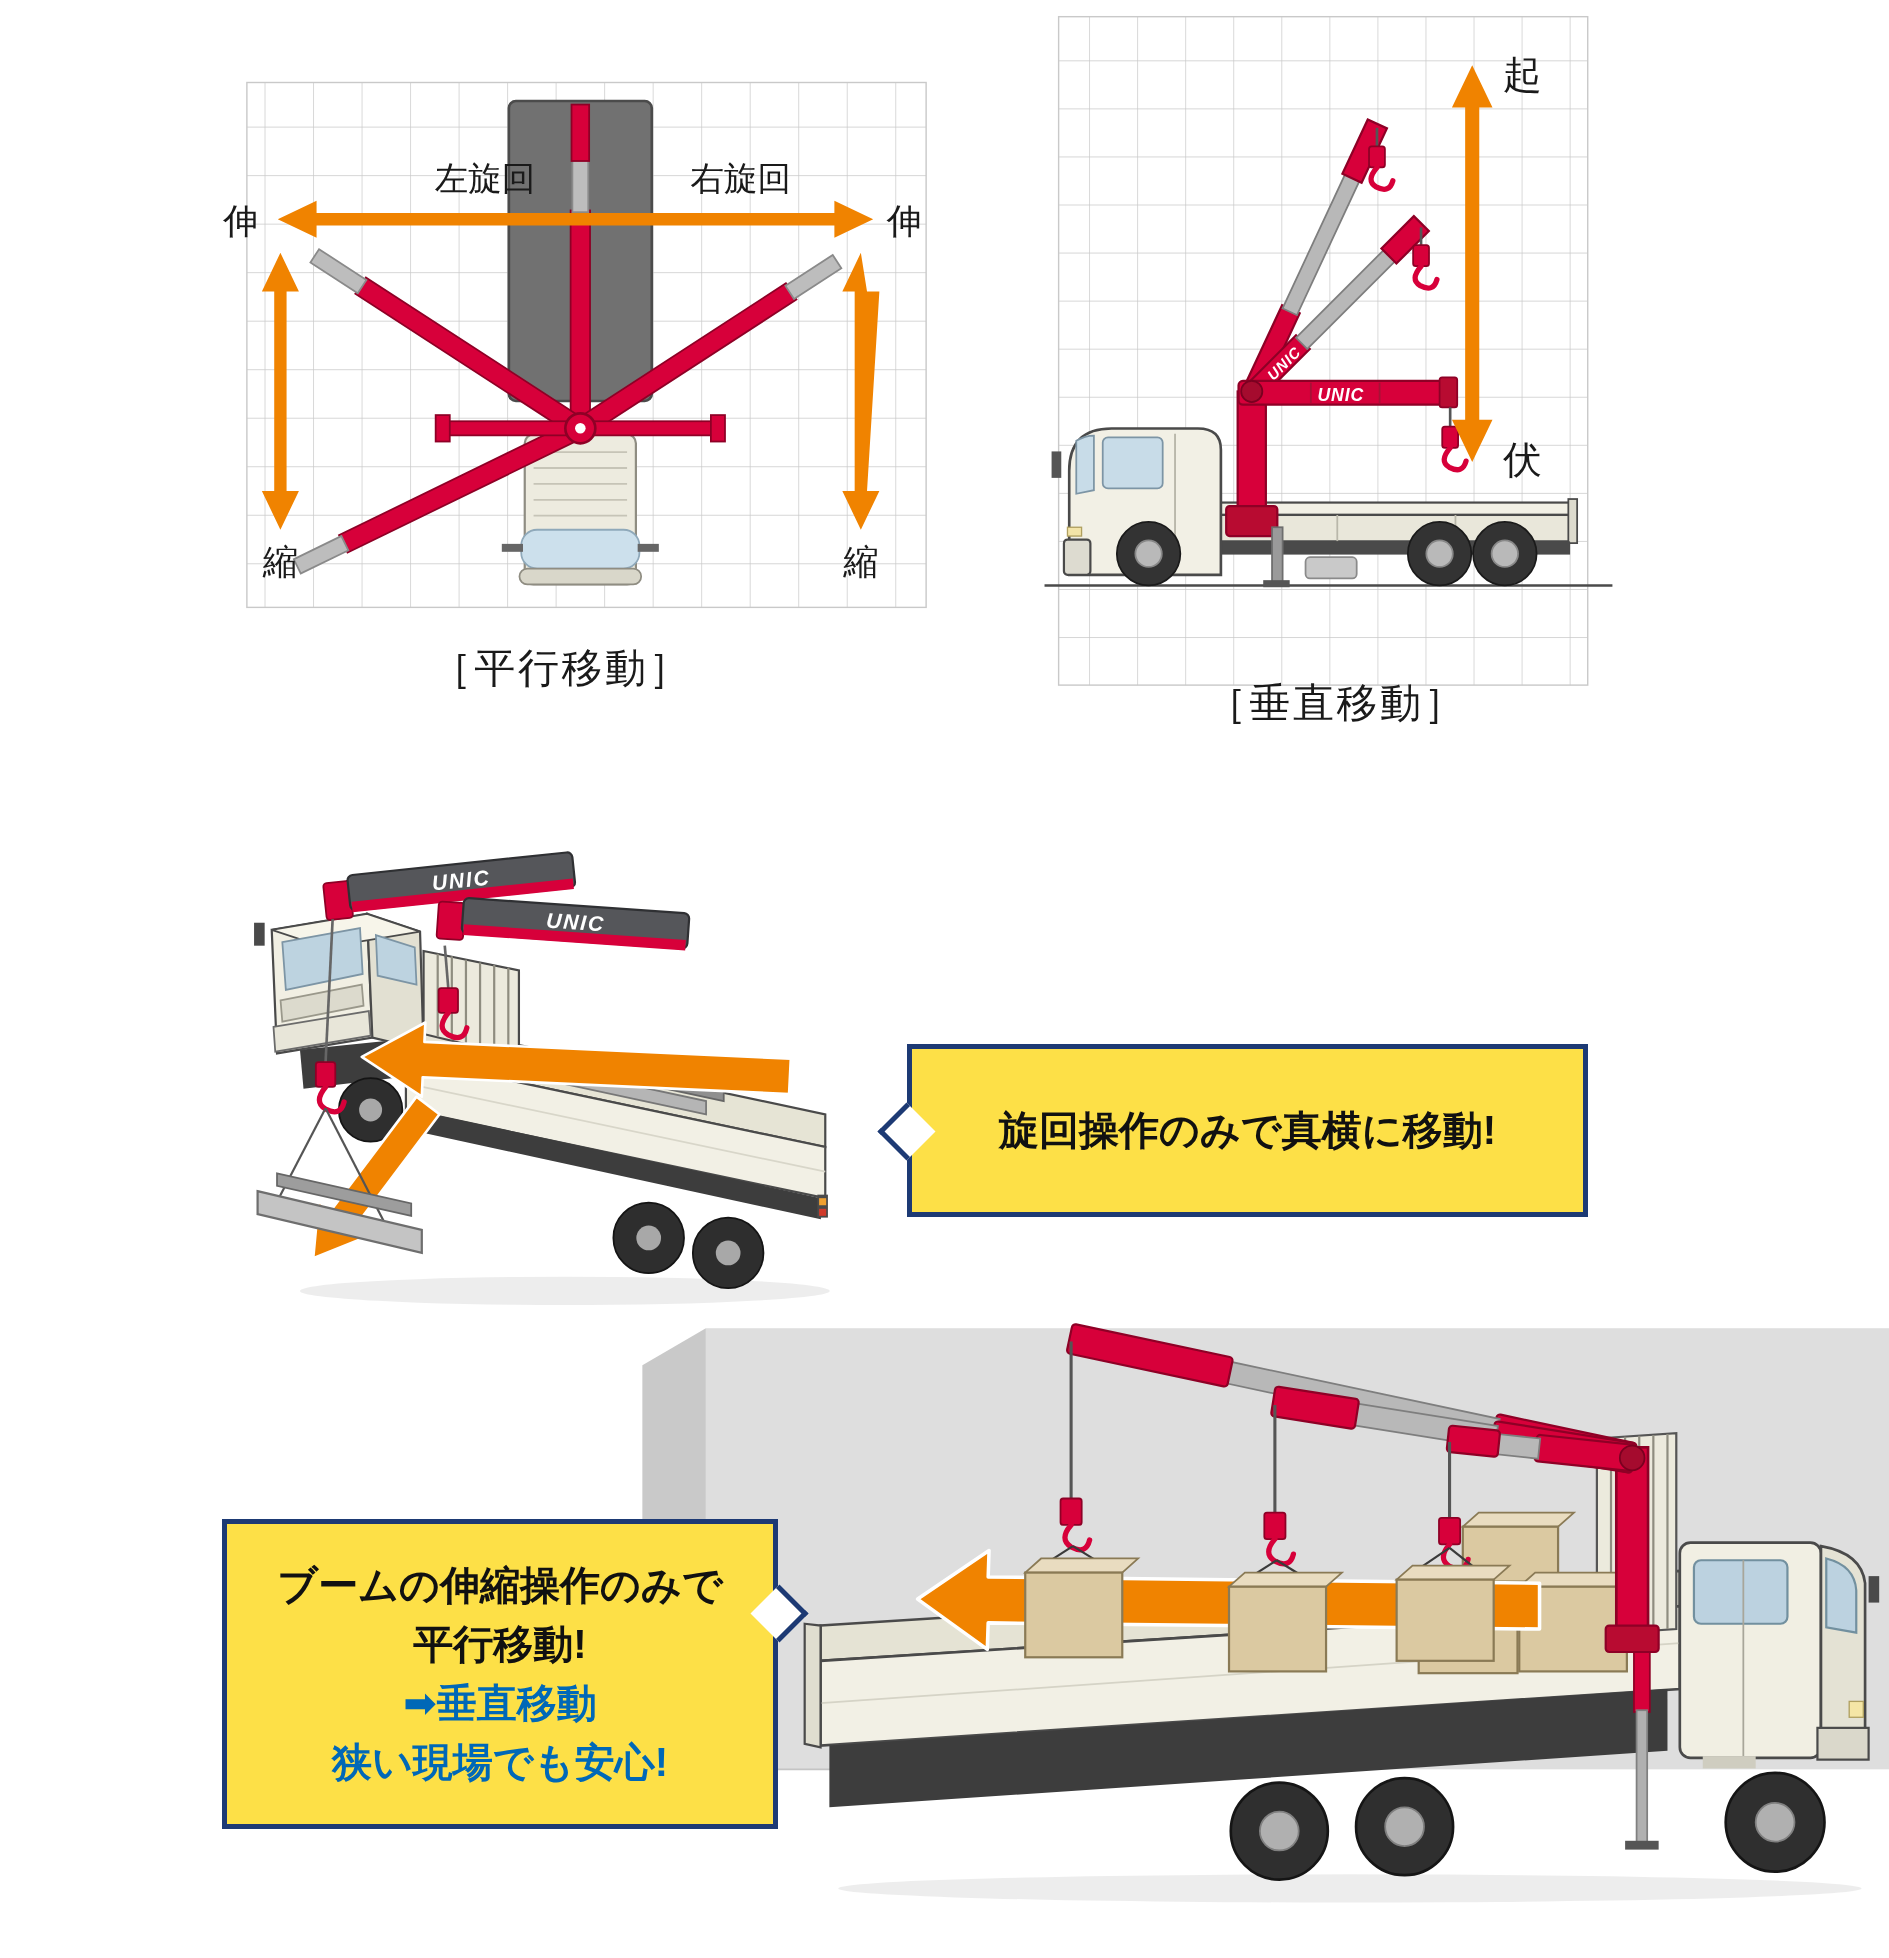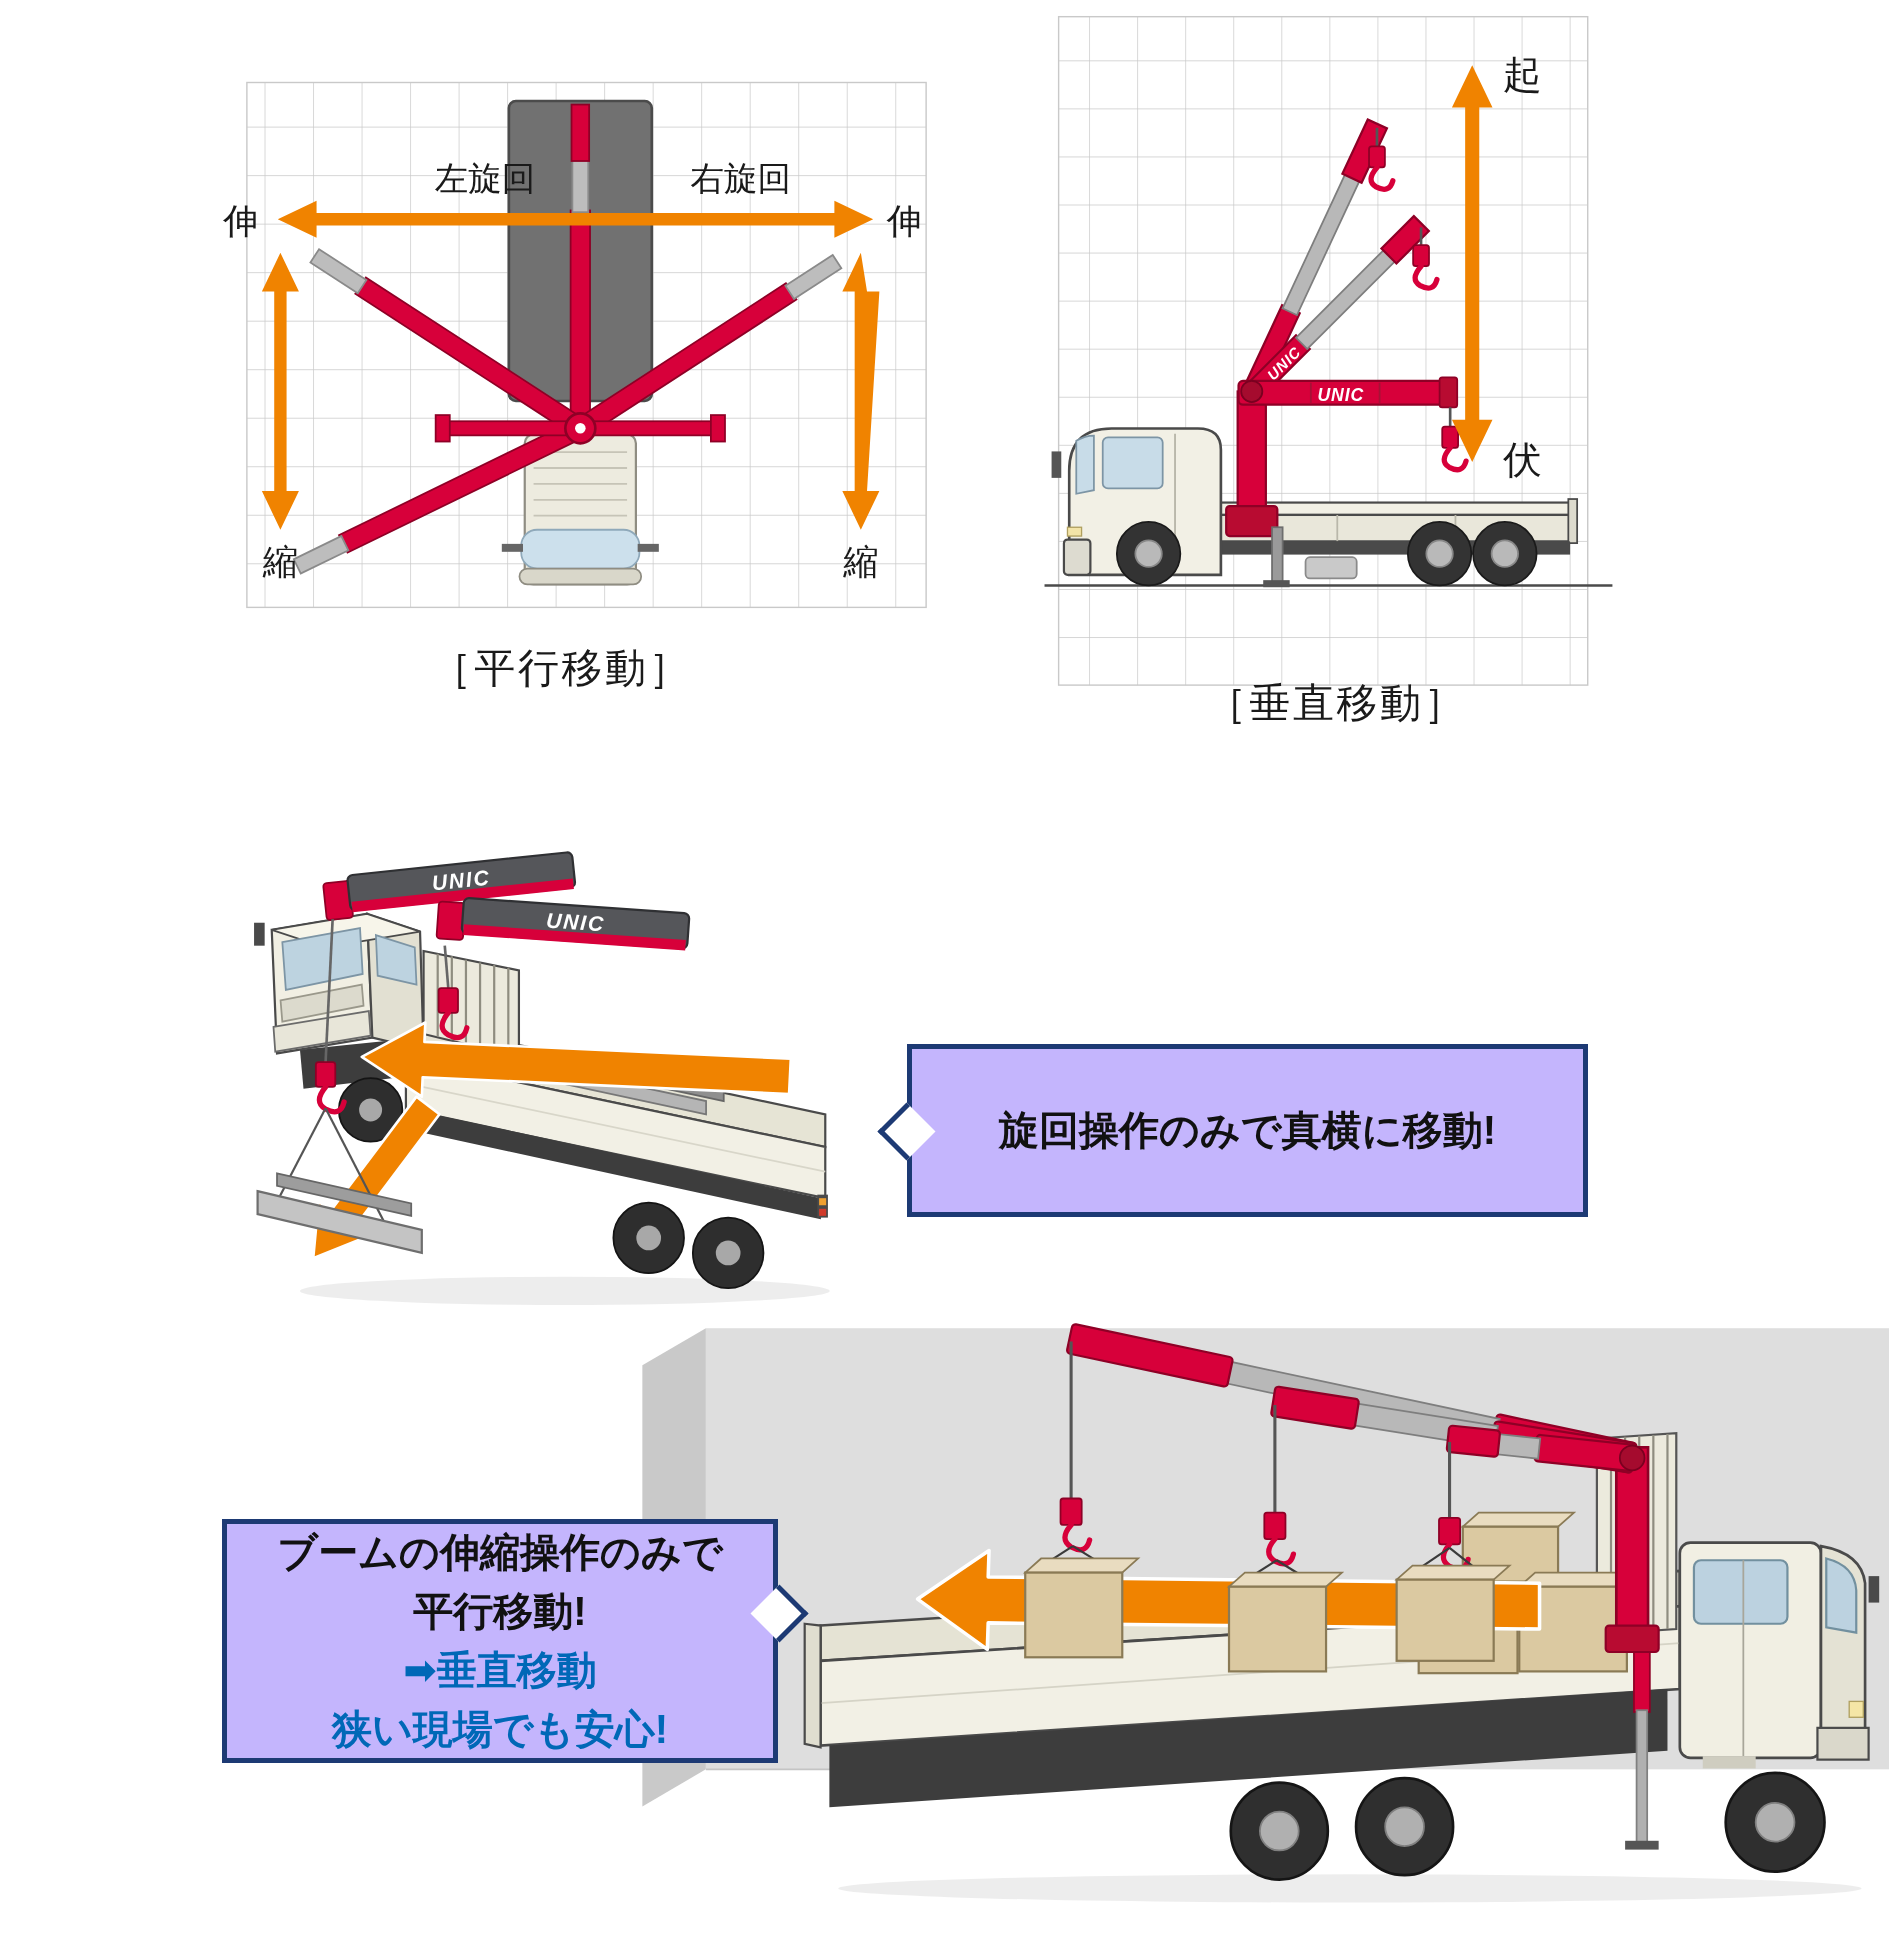--- a/index.html
+++ b/index.html
@@ -2,21 +2,21 @@
 <html style="font-size:14px"><head>
 <meta charset="utf-8">
 <style>
   * { margin:0; padding:0; box-sizing:border-box; }
   html,body { background:#ffffff; }
   body { font-family:"Liberation Sans","DejaVu Sans",sans-serif; }
   .canvas { position:relative; width:1890px; height:1959px; background:#fff; overflow:hidden; }
   .abs { position:absolute; }
   .caption { font-size:41px; color:#1a1a1a; text-align:center; letter-spacing:2.6px; }
   .callout {
-    position:absolute; background:#c4b5fd; border:5.3px solid #1d3a74;
+    position:absolute; background:#fde047; border:5.3px solid #1d3a74;
     display:flex; flex-direction:column; justify-content:center; align-items:center;
   }
   .callout .line { position:relative; z-index:1; font-weight:bold; font-size:40px; line-height:1.48; text-align:center; white-space:nowrap; }
   .l-black { color:#111111; }
   .l-blue  { color:#0068b7; }
   .tail { position:absolute; width:41px; height:41px; background:#fff; transform:rotate(45deg); z-index:0; }
   .tail-left  { left:-26.5px; top:calc(50% - 20px); border-left:5.3px solid #1d3a74; border-bottom:5.3px solid #1d3a74; }
   .tail-right { right:-26.5px; top:69px; border-right:5.3px solid #1d3a74; border-top:5.3px solid #1d3a74; }
   svg text { font-family:"Liberation Sans","DejaVu Sans",sans-serif; }
 </style>
@@ -340,21 +340,21 @@
       <polygon points="1083,300 1101,284 1211,284 1193,300" fill="#e9dcc0" stroke="#8a7a55" stroke-width="2"></polygon>
       <rect x="1083" y="300" width="110" height="92" fill="#dbc9a1" stroke="#8a7a55" stroke-width="2.5"></rect>
     </g>
   </svg>
 
   <div class="callout" style="left:907px;top:1044px;width:681px;height:173px">
     <div class="tail tail-left"></div>
     <div class="line l-black">旋回操作のみで真横に移動!</div>
   </div>
 
-  <div class="callout" style="left:222px;top:1519px;width:556px;height:244px">
+  <div class="callout" style="left:222px;top:1519px;width:556px;height:310px">
     <div class="tail tail-right"></div>
     <div class="line l-black">ブームの伸縮操作のみで</div>
     <div class="line l-black">平行移動!</div>
     <div class="line l-blue">➡垂直移動</div>
     <div class="line l-blue">狭い現場でも安心!</div>
   </div>
 
 </div>
 
 

